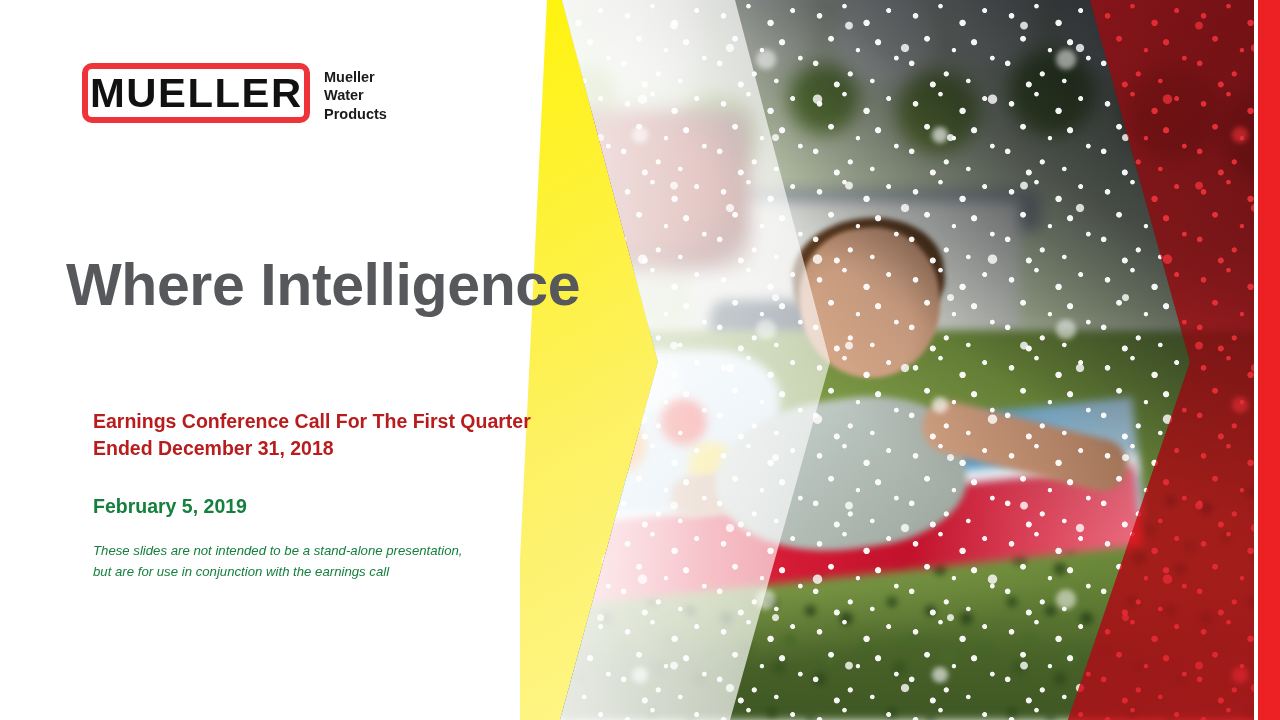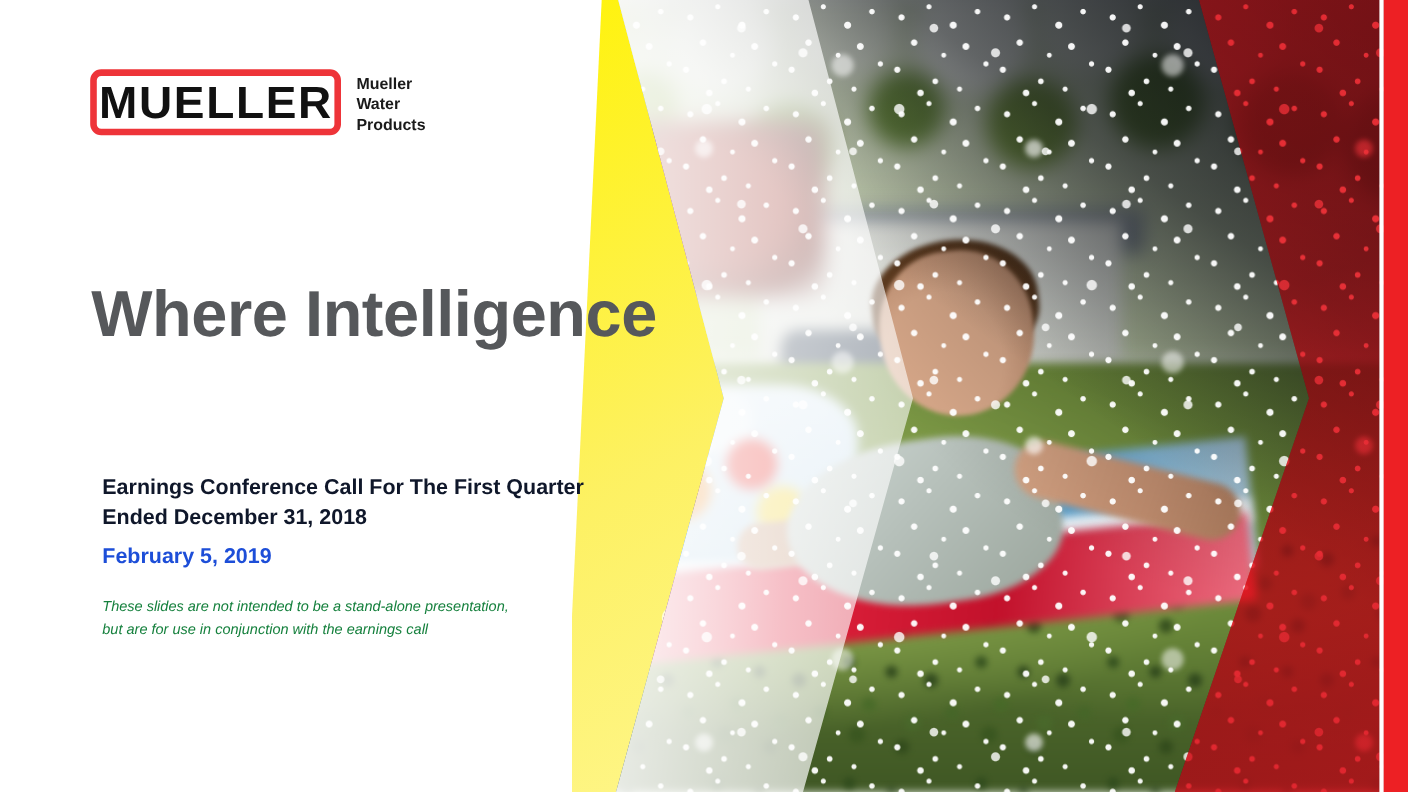--- a/index.html
+++ b/index.html
@@ -317,52 +317,52 @@
     font-size:14.5px;
     font-weight:bold;
     line-height:1.27;
     color:#1a1a1a;
     padding-top:6px;
     white-space:pre-line;
   }
 
   .headline {
     position:absolute;
-    left:83px; top:255px;
+    left:66px; top:255px;
     width:610px;
     font-size:59px;
     font-weight:bold;
     line-height:1.03;
     letter-spacing:-.4px;
     color:#56585b;
   }
   .headline .reg {
     font-size:.45em;
     vertical-align:super;
     line-height:0;
     font-weight:bold;
     letter-spacing:0;
   }
 
   .subhead {
     position:absolute;
-    left:93px; top:430px;
+    left:93px; top:408px;
     width:520px;
     font-size:19.5px;
     font-weight:bold;
     line-height:1.37;
-    color:#0f172a;
+    color:#b91c1c;
     white-space:pre-line;
   }
   .dateline {
     position:absolute;
     left:93px; top:495px;
     font-size:19.5px;
     font-weight:bold;
-    color:#1d4ed8;
+    color:#15803d;
   }
   .disclaimer {
     position:absolute;
     left:93px; top:540px;
     width:470px;
     font-size:13.2px;
     font-style:italic;
     line-height:1.62;
     color:#15803d;
     white-space:pre-line;

